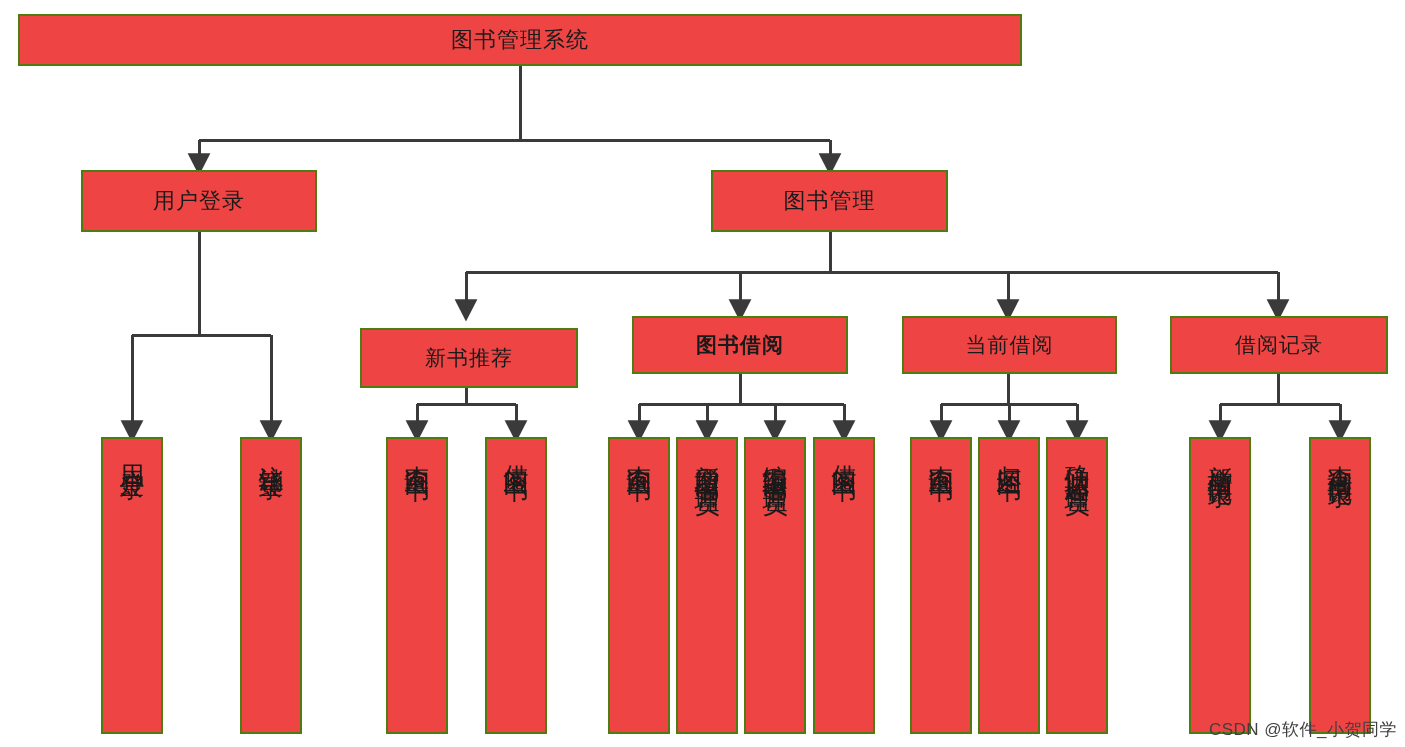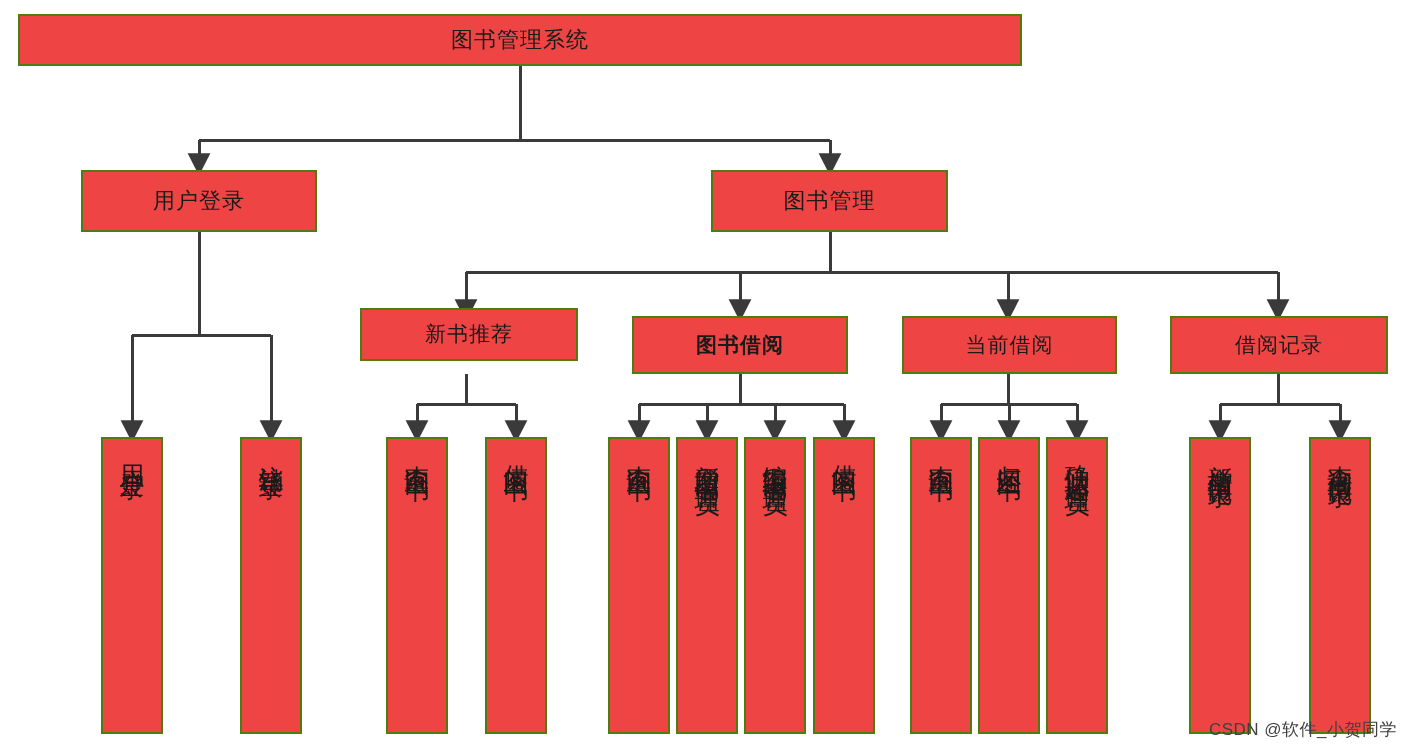--- a/index.html
+++ b/index.html
@@ -126,21 +126,21 @@
     <span class="node-label">图书管理系统</span>
   </div>
 
   <div class="node level2" style="left:81px;top:170px;width:236px;height:62px;">
     <span class="node-label">用户登录</span>
   </div>
   <div class="node level2" style="left:711px;top:170px;width:237px;height:62px;">
     <span class="node-label">图书管理</span>
   </div>
 
-  <div class="node level3" style="left:360px;top:308px;width:218px;height:53px;">
+  <div class="node level3" style="left:360px;top:328px;width:218px;height:60px;">
     <span class="node-label">新书推荐</span>
   </div>
   <div class="node level3" style="left:632px;top:316px;width:216px;height:58px;font-weight:bold;">
     <span class="node-label">图书借阅</span>
   </div>
   <div class="node level3" style="left:902px;top:316px;width:215px;height:58px;">
     <span class="node-label">当前借阅</span>
   </div>
   <div class="node level3" style="left:1170px;top:316px;width:218px;height:58px;">
     <span class="node-label">借阅记录</span>

